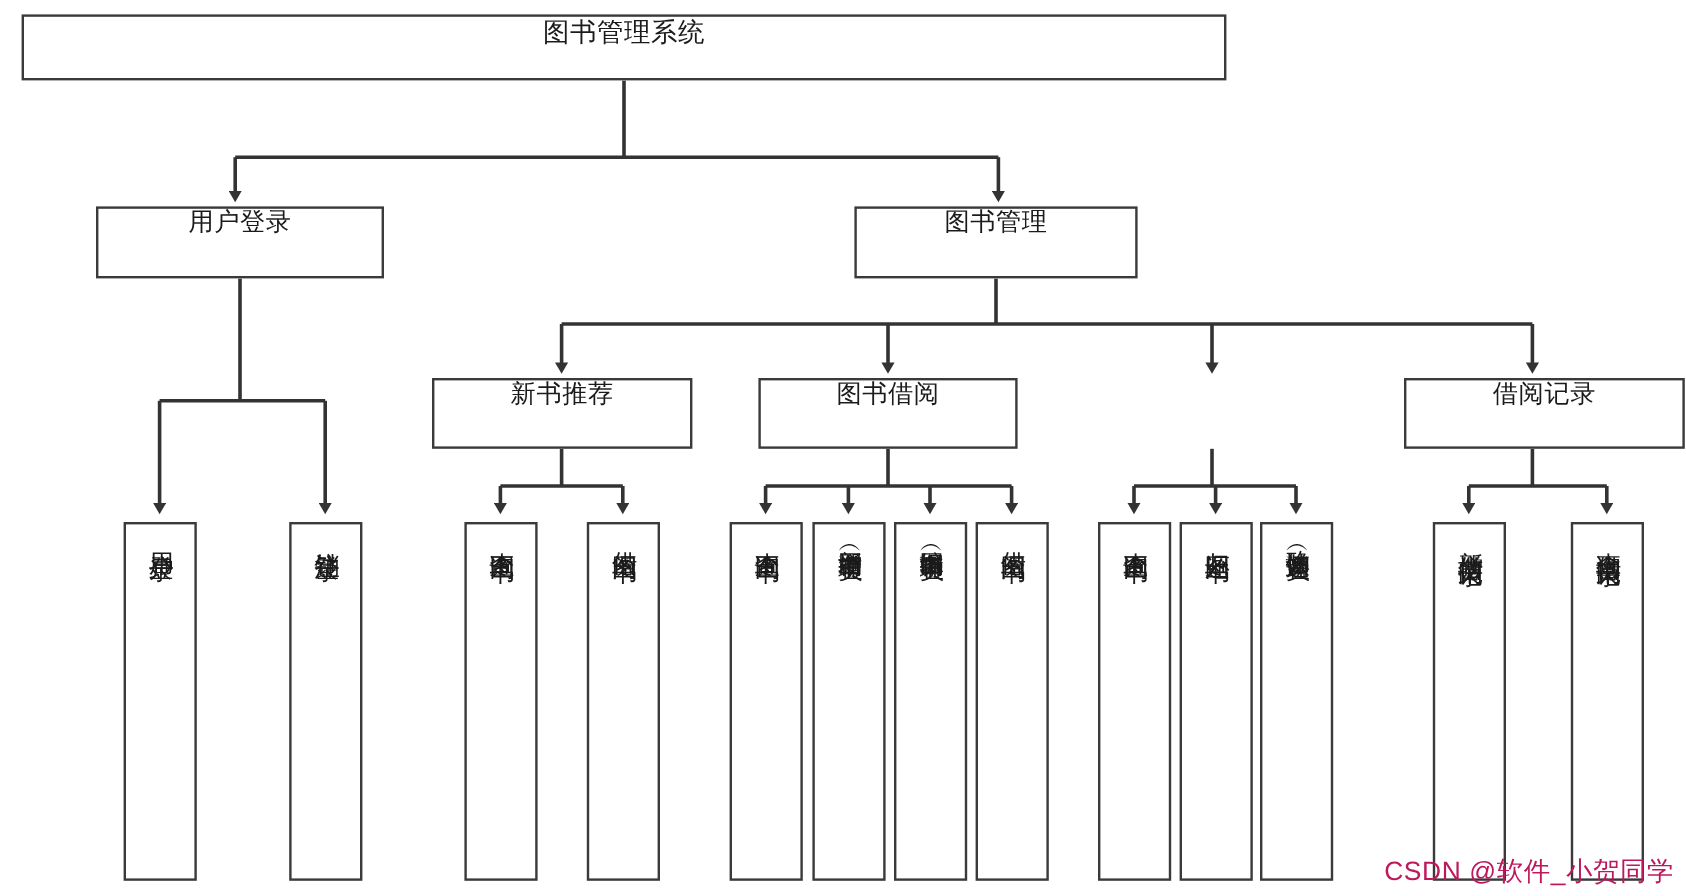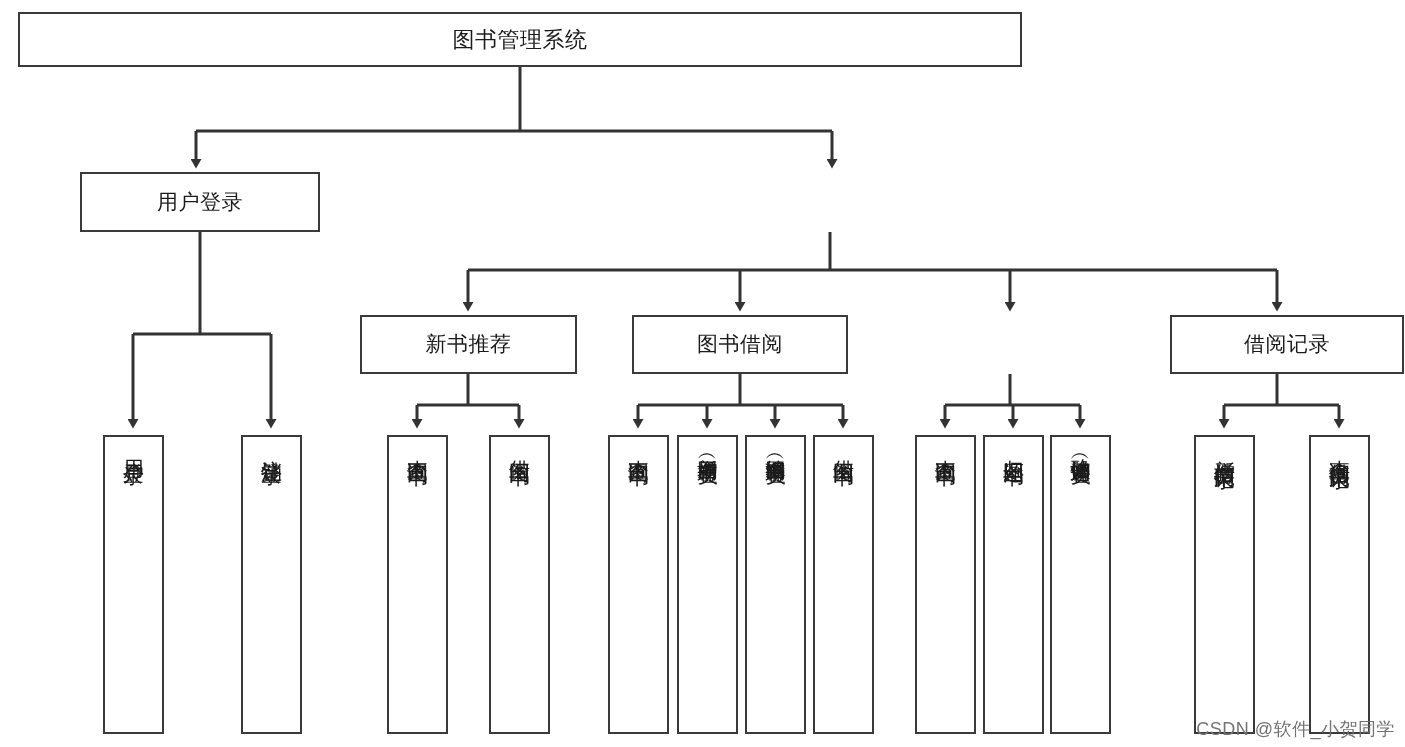--- a/index.html
+++ b/index.html
@@ -23,21 +23,20 @@
     width: 1405px;
     height: 747px;
     pointer-events: none;
   }
   .node {
     position: absolute;
     box-sizing: border-box;
     background: #ffffff;
     border: 2px solid #3a3a3a;
     display: flex;
-    align-items: center;
     justify-content: center;
     color: #1b1b1b;
   }
   .node .label {
     display: block;
     text-align: center;
     line-height: 1.18;
     letter-spacing: 0.5px;
   }
   .node.horizontal .label {
@@ -61,22 +60,22 @@
     max-height: 100%;
   }
   .node.vertical.tall-text .label {
     font-size: 20px;
     letter-spacing: 1px;
   }
   .watermark {
     position: absolute;
     right: 10px;
     bottom: 6px;
-    font-size: 18px;
-    color: #737373;
+    font-size: 22px;
+    color: #be185d;
     letter-spacing: 0.5px;
     white-space: nowrap;
     user-select: none;
   }
 </style>
 </head>
 <body>
 
 <div id="canvas">
 
@@ -130,20 +129,23 @@
     </g>
   </svg>
 
   <div class="node root horizontal" style="left:18px; top:12px; width:1004px; height:55px;">
     <span class="label">图书管理系统</span>
   </div>
 
   <div class="node horizontal" style="left:80px; top:172px; width:240px; height:60px;">
     <span class="label">用户登录</span>
   </div>
+  <div class="node horizontal" style="left:712px; top:172px; width:236px; height:60px;">
+    <span class="label">图书管理</span>
+  </div>
 
   <div class="node horizontal" style="left:632px; top:315px; width:216px; height:59px;">
     <span class="label">图书借阅</span>
   </div>
   <div class="node horizontal" style="left:360px; top:315px; width:217px; height:59px;">
     <span class="label">新书推荐</span>
   </div>
   <div class="node horizontal" style="left:1170px; top:315px; width:234px; height:59px;">
     <span class="label">借阅记录</span>
   </div>

